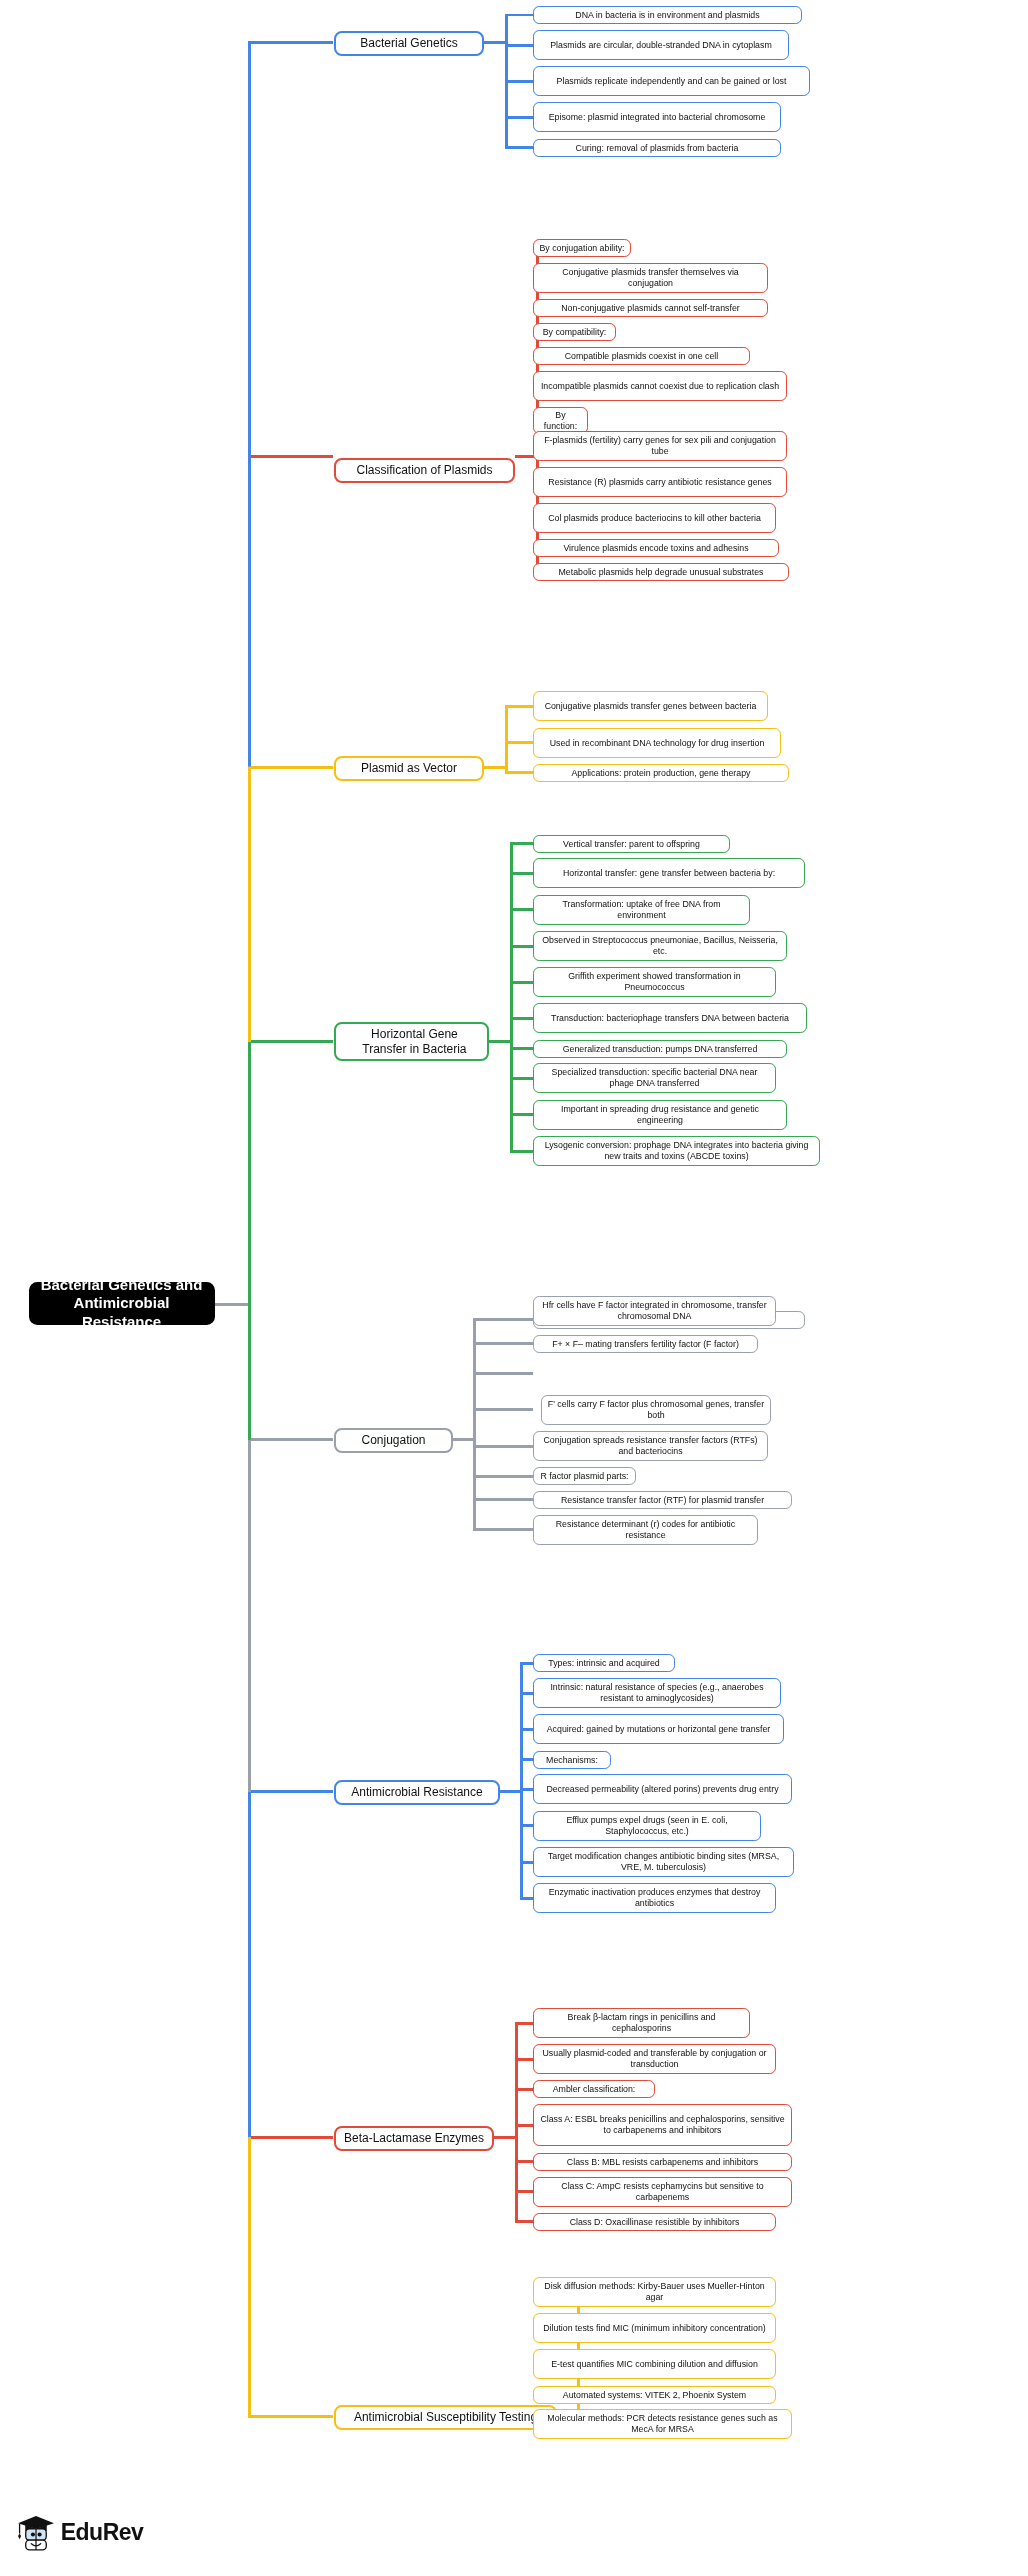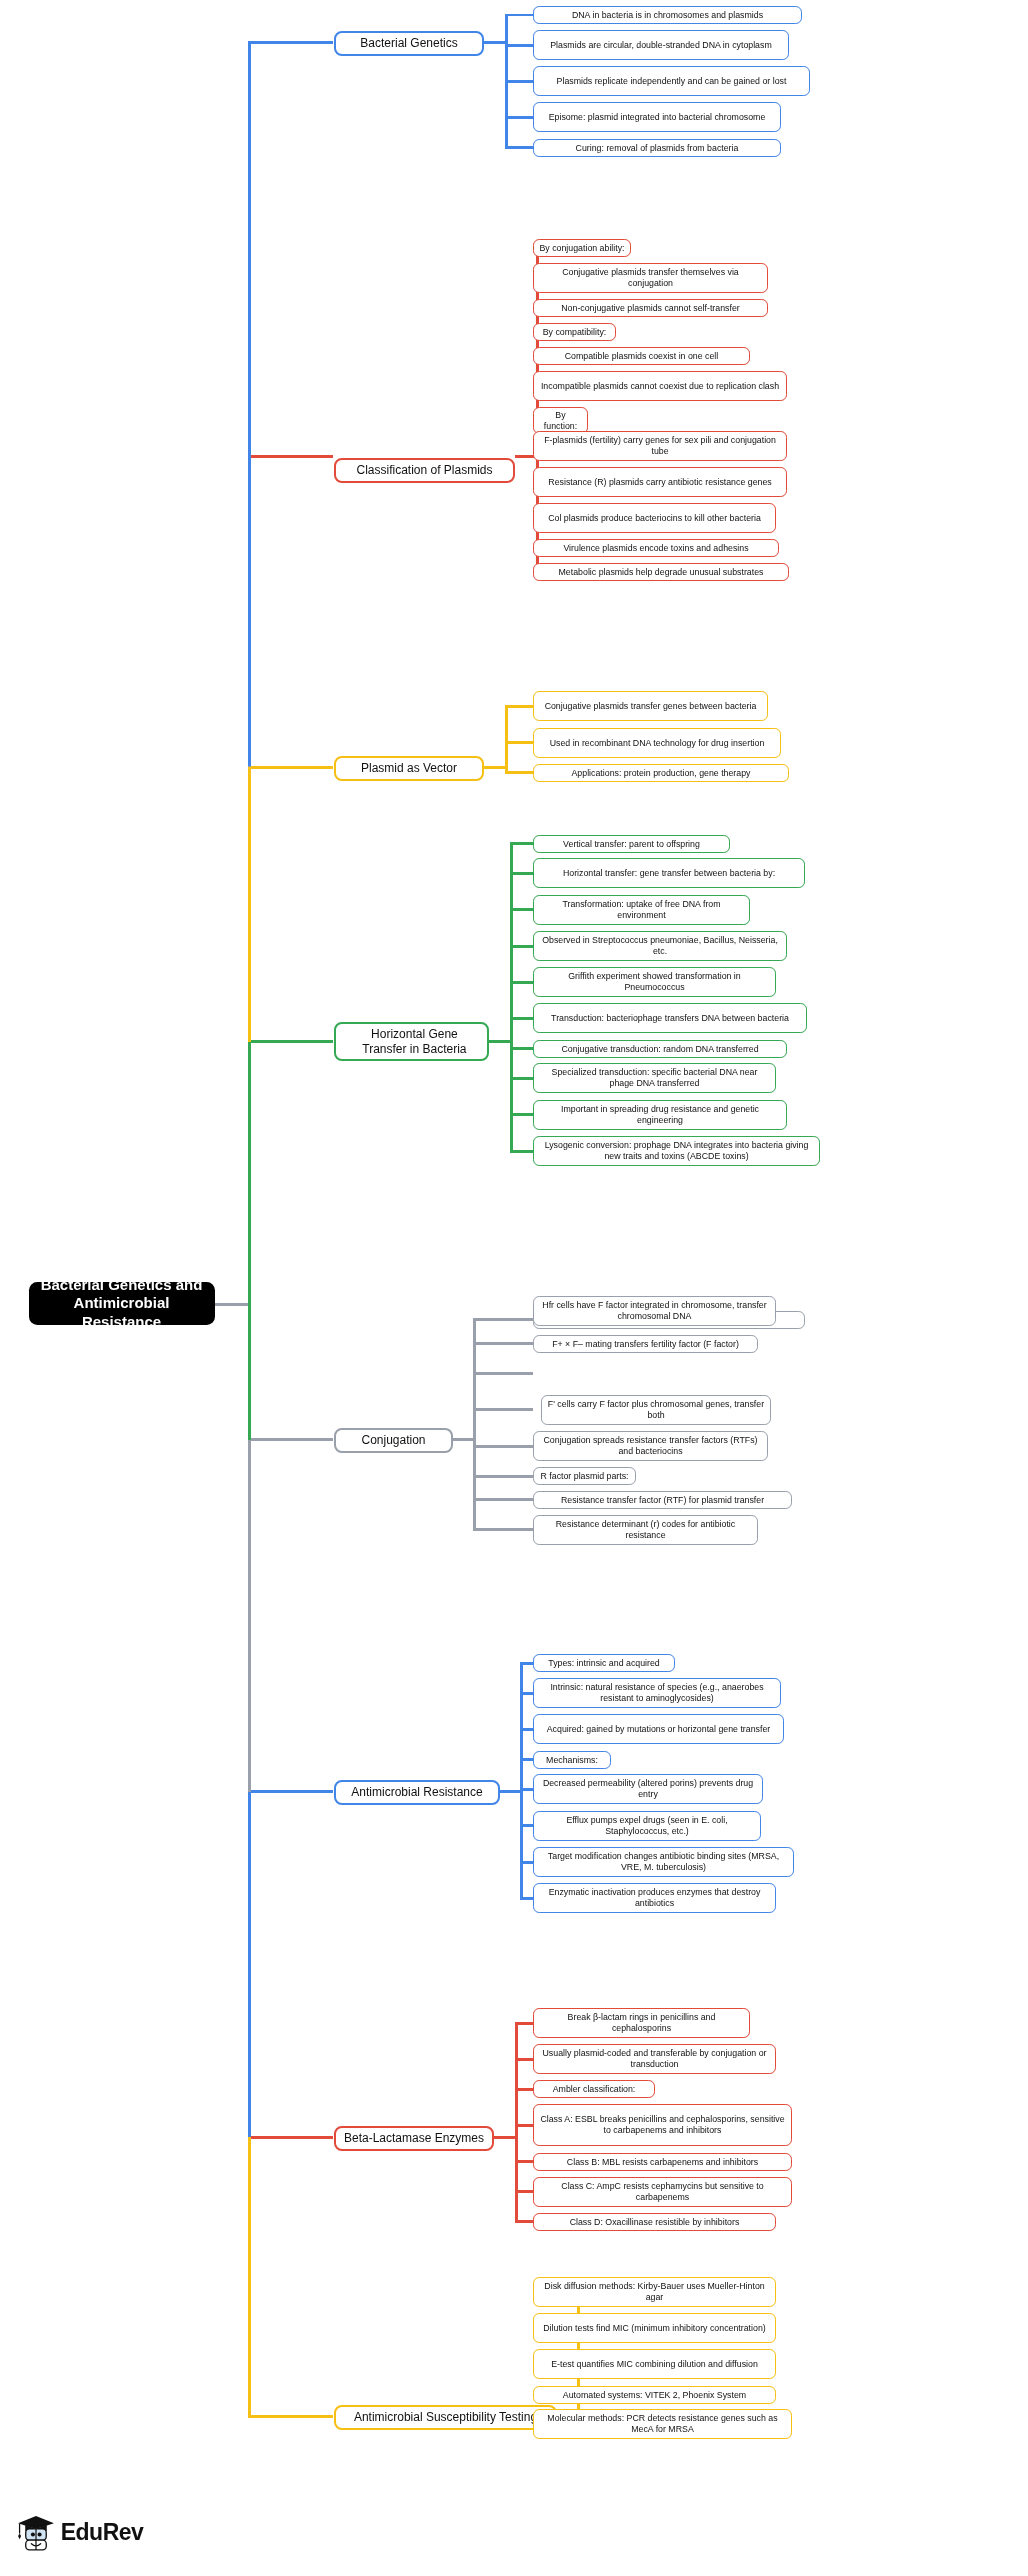--- a/index.html
+++ b/index.html
@@ -174,21 +174,21 @@
       <div class="conn" style="left: 248px; top: 767px; width: 2.6px; height: 275px; background: rgb(246, 191, 19);"></div>
       <div class="conn" style="left: 248px; top: 1042px; width: 2.6px; height: 398px; background: rgb(52, 168, 83);"></div>
       <div class="conn" style="left: 248px; top: 1792px; width: 2.6px; height: 346px; background: rgb(66, 133, 232);"></div>
       <div class="conn" style="left: 248px; top: 2137px; width: 2.6px; height: 279px; background: rgb(246, 191, 19);"></div>
     </div>
 
   <div class="node root-node" id="root-node" style="left: 28.5px; top: 1282px; width: 186px; height: 43px;">Bacterial Genetics and Antimicrobial Resistance</div>
 
   <div id="nodes">
       <div class="node branch-node" style="left: 334px; top: 31px; width: 150px; min-height: 23px; border-color: rgb(66, 133, 232);">Bacterial Genetics</div>
-      <div class="node leaf-node" style="left: 533px; top: 6.2px; width: 269px; min-height: 17.6px; border-color: rgb(66, 133, 232);">DNA in bacteria is in chromosomes and plasmids</div>
+      <div class="node leaf-node" style="left: 533px; top: 6.2px; width: 269px; min-height: 17.6px; border-color: rgb(66, 133, 232);">DNA in bacteria is in environment and plasmids</div>
       <div class="node leaf-node" style="left: 533px; top: 30px; width: 256px; min-height: 30px; border-color: rgb(66, 133, 232);">Plasmids are circular, double-stranded DNA in cytoplasm</div>
       <div class="node leaf-node" style="left: 533px; top: 66px; width: 277px; min-height: 30px; border-color: rgb(66, 133, 232);">Plasmids replicate independently and can be gained or lost</div>
       <div class="node leaf-node" style="left: 533px; top: 102px; width: 248px; min-height: 30px; border-color: rgb(66, 133, 232);">Episome: plasmid integrated into bacterial chromosome</div>
       <div class="node leaf-node" style="left: 533px; top: 139px; width: 248px; min-height: 17.6px; border-color: rgb(66, 133, 232);">Curing: removal of plasmids from bacteria</div>
       <div class="node branch-node" style="left: 334px; top: 445px; width: 181px; min-height: 23px; border-color: rgb(226, 74, 57); margin-top: 13px;">Classification of Plasmids</div>
       <div class="node leaf-node" style="left: 533px; top: 239px; width: 98px; min-height: 17.6px; border-color: rgb(226, 74, 57);">By conjugation ability:</div>
       <div class="node leaf-node" style="left: 533px; top: 263px; width: 235px; min-height: 30px; border-color: rgb(226, 74, 57);">Conjugative plasmids transfer themselves via conjugation</div>
       <div class="node leaf-node" style="left: 533px; top: 299px; width: 235px; min-height: 17.6px; border-color: rgb(226, 74, 57);">Non-conjugative plasmids cannot self-transfer</div>
       <div class="node leaf-node" style="left: 533px; top: 323px; width: 83px; min-height: 17.6px; border-color: rgb(226, 74, 57);">By compatibility:</div>
       <div class="node leaf-node" style="left: 533px; top: 347px; width: 217px; min-height: 17.6px; border-color: rgb(226, 74, 57);">Compatible plasmids coexist in one cell</div>
@@ -203,39 +203,39 @@
       <div class="node leaf-node" style="left: 533px; top: 691px; width: 235px; min-height: 30px; border-color: rgb(246, 191, 19);">Conjugative plasmids transfer genes between bacteria</div>
       <div class="node leaf-node" style="left: 533px; top: 728px; width: 248px; min-height: 30px; border-color: rgb(246, 191, 19);">Used in recombinant DNA technology for drug insertion</div>
       <div class="node leaf-node" style="left: 533px; top: 764px; width: 256px; min-height: 17.6px; border-color: rgb(246, 191, 19);">Applications: protein production, gene therapy</div>
       <div class="node branch-node" style="left: 334px; top: 1022px; width: 155px; min-height: 39px; border-color: rgb(52, 168, 83); padding-left: 12px;">Horizontal Gene Transfer in Bacteria</div>
       <div class="node leaf-node" style="left: 533px; top: 835px; width: 197px; min-height: 17.6px; border-color: rgb(52, 168, 83);">Vertical transfer: parent to offspring</div>
       <div class="node leaf-node" style="left: 533px; top: 858px; width: 272px; min-height: 30px; border-color: rgb(52, 168, 83);">Horizontal transfer: gene transfer between bacteria by:</div>
       <div class="node leaf-node" style="left: 533px; top: 895px; width: 217px; min-height: 30px; border-color: rgb(52, 168, 83);">Transformation: uptake of free DNA from environment</div>
       <div class="node leaf-node" style="left: 533px; top: 931px; width: 254px; min-height: 30px; border-color: rgb(52, 168, 83);">Observed in Streptococcus pneumoniae, Bacillus, Neisseria, etc.</div>
       <div class="node leaf-node" style="left: 533px; top: 967px; width: 243px; min-height: 30px; border-color: rgb(52, 168, 83);">Griffith experiment showed transformation in Pneumococcus</div>
       <div class="node leaf-node" style="left: 533px; top: 1003px; width: 274px; min-height: 30px; border-color: rgb(52, 168, 83);">Transduction: bacteriophage transfers DNA between bacteria</div>
-      <div class="node leaf-node" style="left: 533px; top: 1040px; width: 254px; min-height: 17.6px; border-color: rgb(52, 168, 83);">Conjugative transduction: random DNA transferred</div>
+      <div class="node leaf-node" style="left: 533px; top: 1040px; width: 254px; min-height: 17.6px; border-color: rgb(52, 168, 83);">Generalized transduction: pumps DNA transferred</div>
       <div class="node leaf-node" style="left: 533px; top: 1063px; width: 243px; min-height: 30px; border-color: rgb(52, 168, 83);">Specialized transduction: specific bacterial DNA near phage DNA transferred</div>
       <div class="node leaf-node" style="left: 533px; top: 1100px; width: 254px; min-height: 30px; border-color: rgb(52, 168, 83);">Important in spreading drug resistance and genetic engineering</div>
       <div class="node leaf-node" style="left: 533px; top: 1136px; width: 287px; min-height: 30px; border-color: rgb(52, 168, 83);">Lysogenic conversion: prophage DNA integrates into bacteria giving new traits and toxins (ABCDE toxins)</div>
       <div class="node branch-node" style="left: 334px; top: 1428px; width: 119px; min-height: 23px; border-color: rgb(154, 160, 171);">Conjugation</div>
       <div class="node leaf-node" style="left: 533px; top: 1311px; width: 272px; min-height: 17.6px; border-color: rgb(154, 160, 171);">Transfer of DNA by mating through conjugation tube</div>
       <div class="node leaf-node" style="left: 533px; top: 1335px; width: 225px; min-height: 17.6px; border-color: rgb(154, 160, 171);">F+ × F– mating transfers fertility factor (F factor)</div>
       <div class="node leaf-node" style="left: 533px; top: 1296px; width: 243px; min-height: 30px; border-color: rgb(154, 160, 171);">Hfr cells have F factor integrated in chromosome, transfer chromosomal DNA</div>
       <div class="node leaf-node" style="left: 533px; top: 1395px; width: 230px; min-height: 30px; border-color: rgb(154, 160, 171); margin-left: 8px;">F' cells carry F factor plus chromosomal genes, transfer both</div>
       <div class="node leaf-node" style="left: 533px; top: 1431px; width: 235px; min-height: 30px; border-color: rgb(154, 160, 171);">Conjugation spreads resistance transfer factors (RTFs) and bacteriocins</div>
       <div class="node leaf-node" style="left: 533px; top: 1467px; width: 103px; min-height: 17.6px; border-color: rgb(154, 160, 171);">R factor plasmid parts:</div>
       <div class="node leaf-node" style="left: 533px; top: 1491px; width: 259px; min-height: 17.6px; border-color: rgb(154, 160, 171);">Resistance transfer factor (RTF) for plasmid transfer</div>
       <div class="node leaf-node" style="left: 533px; top: 1515px; width: 225px; min-height: 30px; border-color: rgb(154, 160, 171);">Resistance determinant (r) codes for antibiotic resistance</div>
       <div class="node branch-node" style="left: 334px; top: 1780px; width: 166px; min-height: 23px; border-color: rgb(66, 133, 232);">Antimicrobial Resistance</div>
       <div class="node leaf-node" style="left: 533px; top: 1654px; width: 142px; min-height: 17.6px; border-color: rgb(66, 133, 232);">Types: intrinsic and acquired</div>
       <div class="node leaf-node" style="left: 533px; top: 1678px; width: 248px; min-height: 30px; border-color: rgb(66, 133, 232);">Intrinsic: natural resistance of species (e.g., anaerobes resistant to aminoglycosides)</div>
       <div class="node leaf-node" style="left: 533px; top: 1714px; width: 251px; min-height: 30px; border-color: rgb(66, 133, 232);">Acquired: gained by mutations or horizontal gene transfer</div>
       <div class="node leaf-node" style="left: 533px; top: 1751px; width: 78px; min-height: 17.6px; border-color: rgb(66, 133, 232);">Mechanisms:</div>
-      <div class="node leaf-node" style="left: 533px; top: 1774px; width: 230px; min-height: 30px; border-color: rgb(66, 133, 232);">Decreased permeability (altered porins) prevents drug entry</div>
+      <div class="node leaf-node" style="left: 533px; top: 1774px; width: 259px; min-height: 30px; border-color: rgb(66, 133, 232);">Decreased permeability (altered porins) prevents drug entry</div>
       <div class="node leaf-node" style="left: 533px; top: 1811px; width: 228px; min-height: 30px; border-color: rgb(66, 133, 232);">Efflux pumps expel drugs (seen in E. coli, Staphylococcus, etc.)</div>
       <div class="node leaf-node" style="left: 533px; top: 1847px; width: 261px; min-height: 30px; border-color: rgb(66, 133, 232);">Target modification changes antibiotic binding sites (MRSA, VRE, M. tuberculosis)</div>
       <div class="node leaf-node" style="left: 533px; top: 1883px; width: 243px; min-height: 30px; border-color: rgb(66, 133, 232);">Enzymatic inactivation produces enzymes that destroy antibiotics</div>
       <div class="node branch-node" style="left: 334px; top: 2126px; width: 160px; min-height: 23px; border-color: rgb(226, 74, 57);">Beta-Lactamase Enzymes</div>
       <div class="node leaf-node" style="left: 533px; top: 2008px; width: 217px; min-height: 30px; border-color: rgb(226, 74, 57);">Break β-lactam rings in penicillins and cephalosporins</div>
       <div class="node leaf-node" style="left: 533px; top: 2044px; width: 243px; min-height: 30px; border-color: rgb(226, 74, 57);">Usually plasmid-coded and transferable by conjugation or transduction</div>
       <div class="node leaf-node" style="left: 533px; top: 2080px; width: 122px; min-height: 17.6px; border-color: rgb(226, 74, 57);">Ambler classification:</div>
       <div class="node leaf-node" style="left: 533px; top: 2104px; width: 259px; min-height: 42px; border-color: rgb(226, 74, 57);">Class A: ESBL breaks penicillins and cephalosporins, sensitive to carbapenems and inhibitors</div>
       <div class="node leaf-node" style="left: 533px; top: 2153px; width: 259px; min-height: 17.6px; border-color: rgb(226, 74, 57);">Class B: MBL resists carbapenems and inhibitors</div>
       <div class="node leaf-node" style="left: 533px; top: 2177px; width: 259px; min-height: 30px; border-color: rgb(226, 74, 57);">Class C: AmpC resists cephamycins but sensitive to carbapenems</div>

